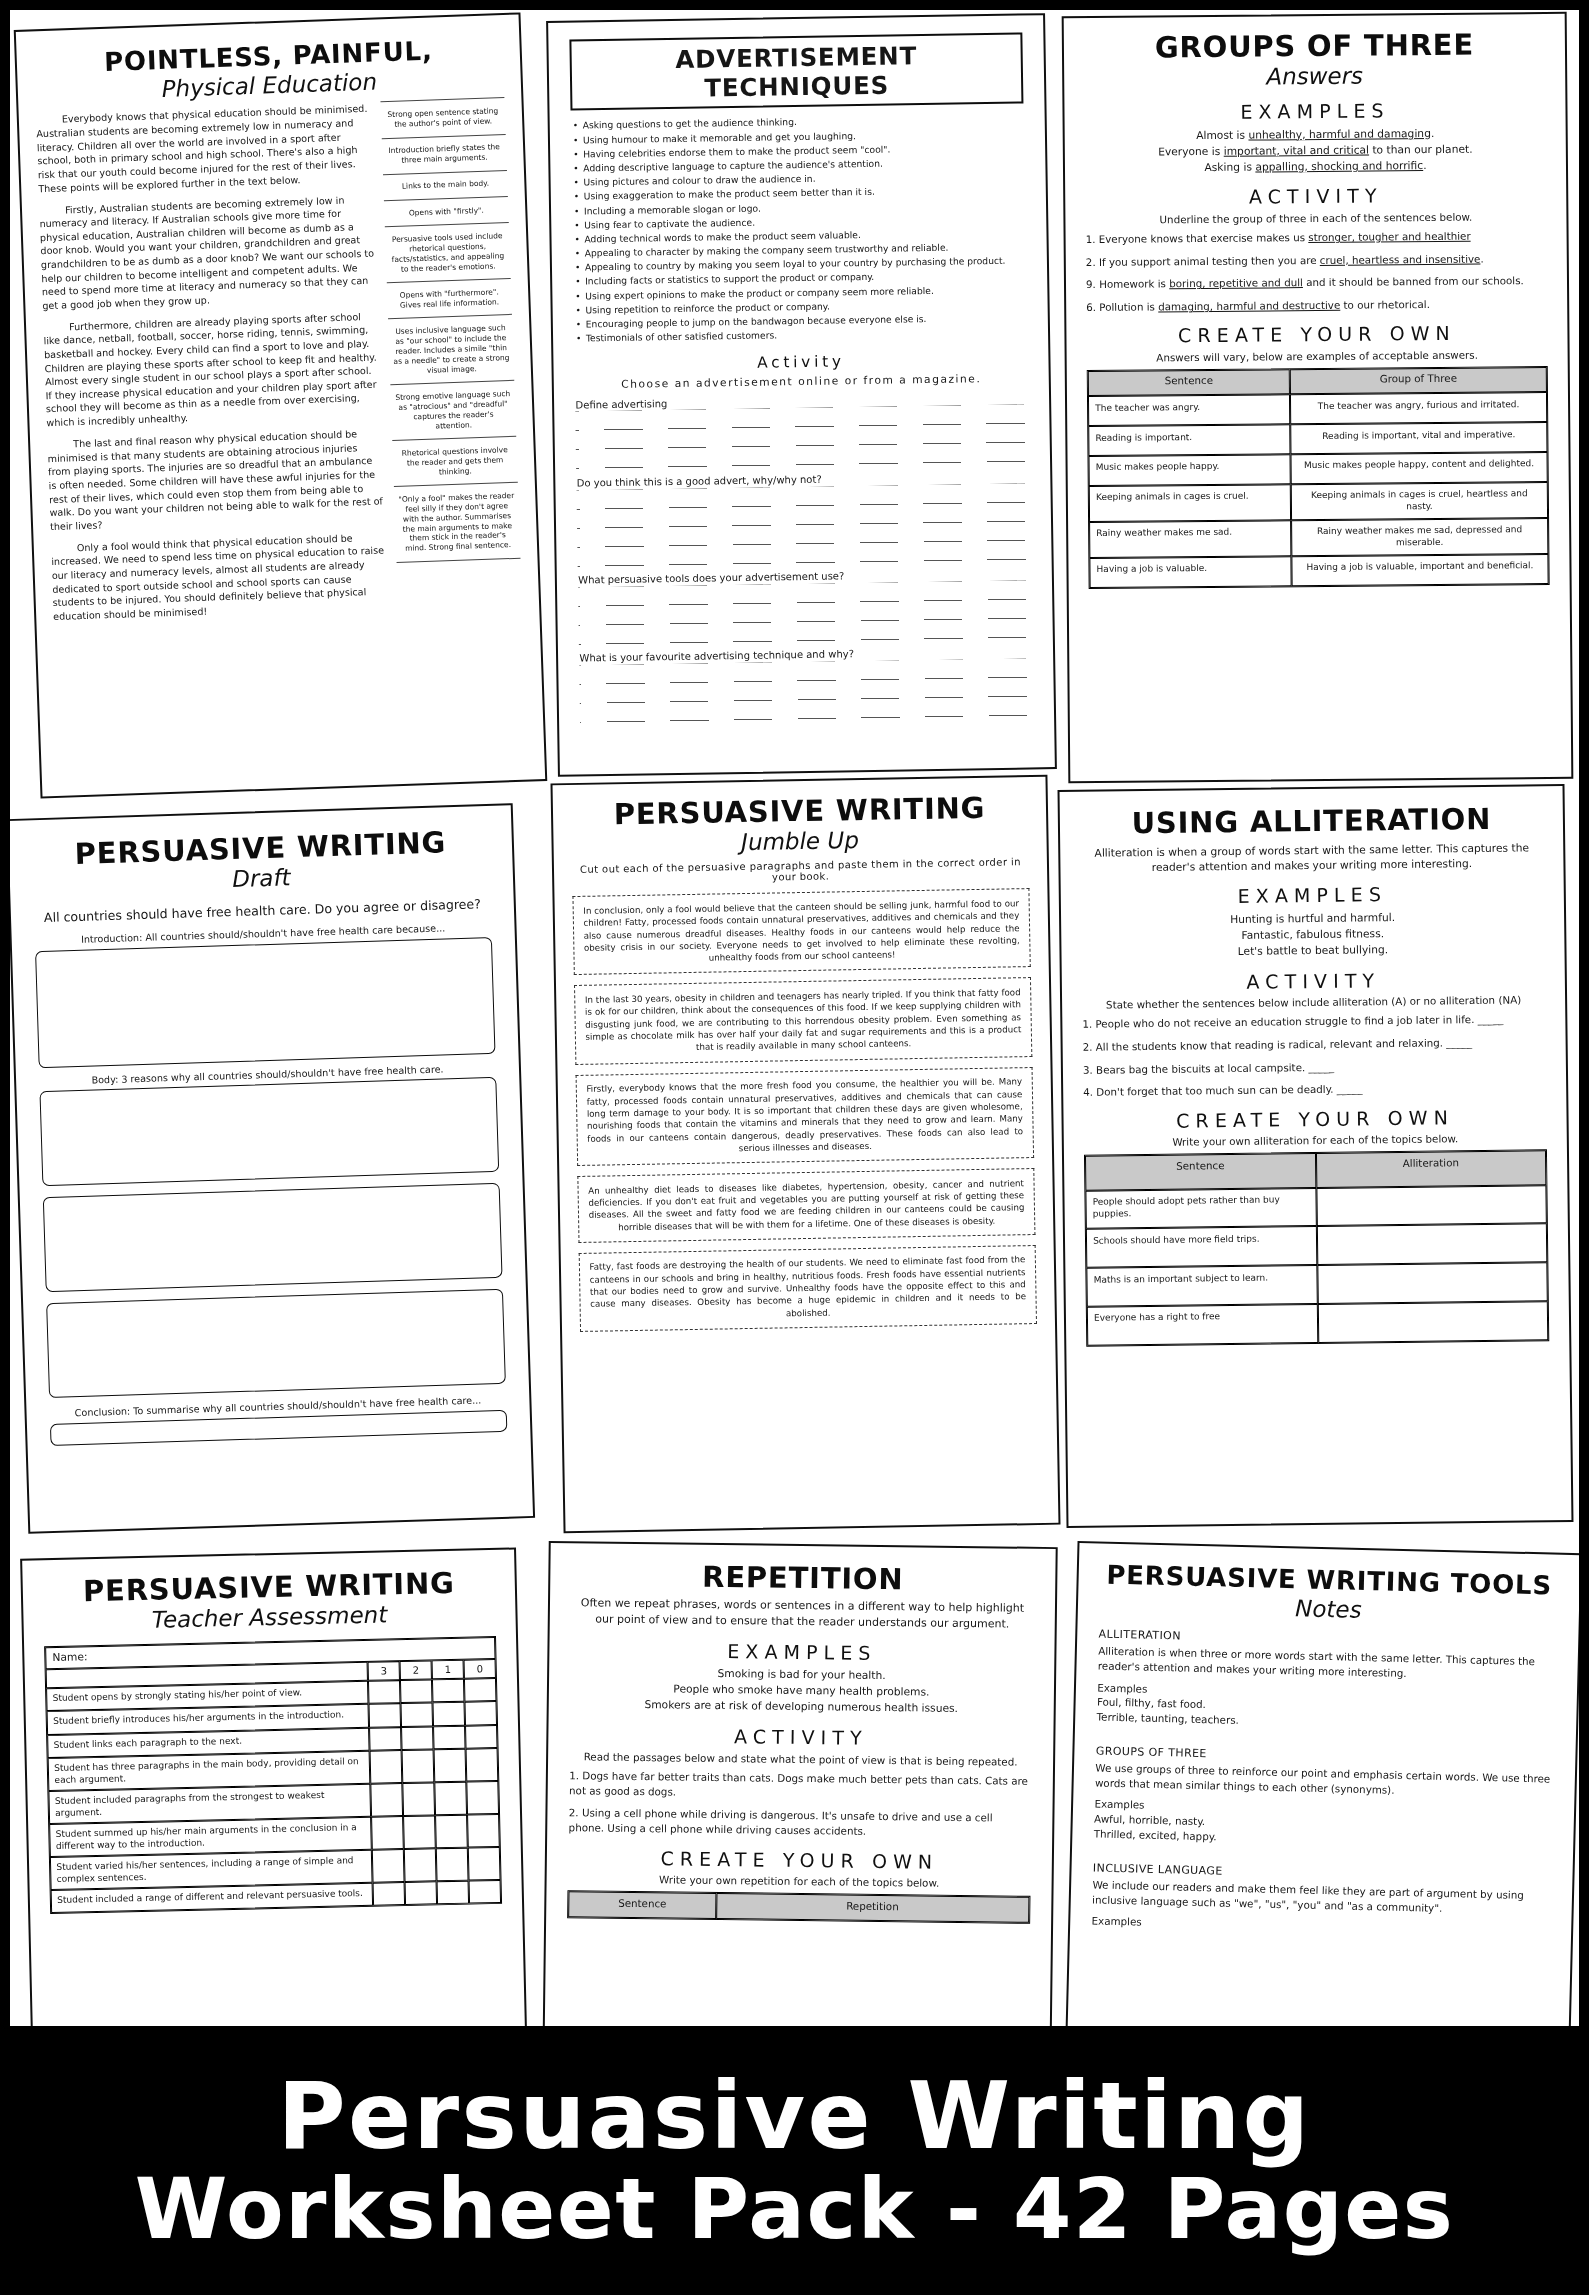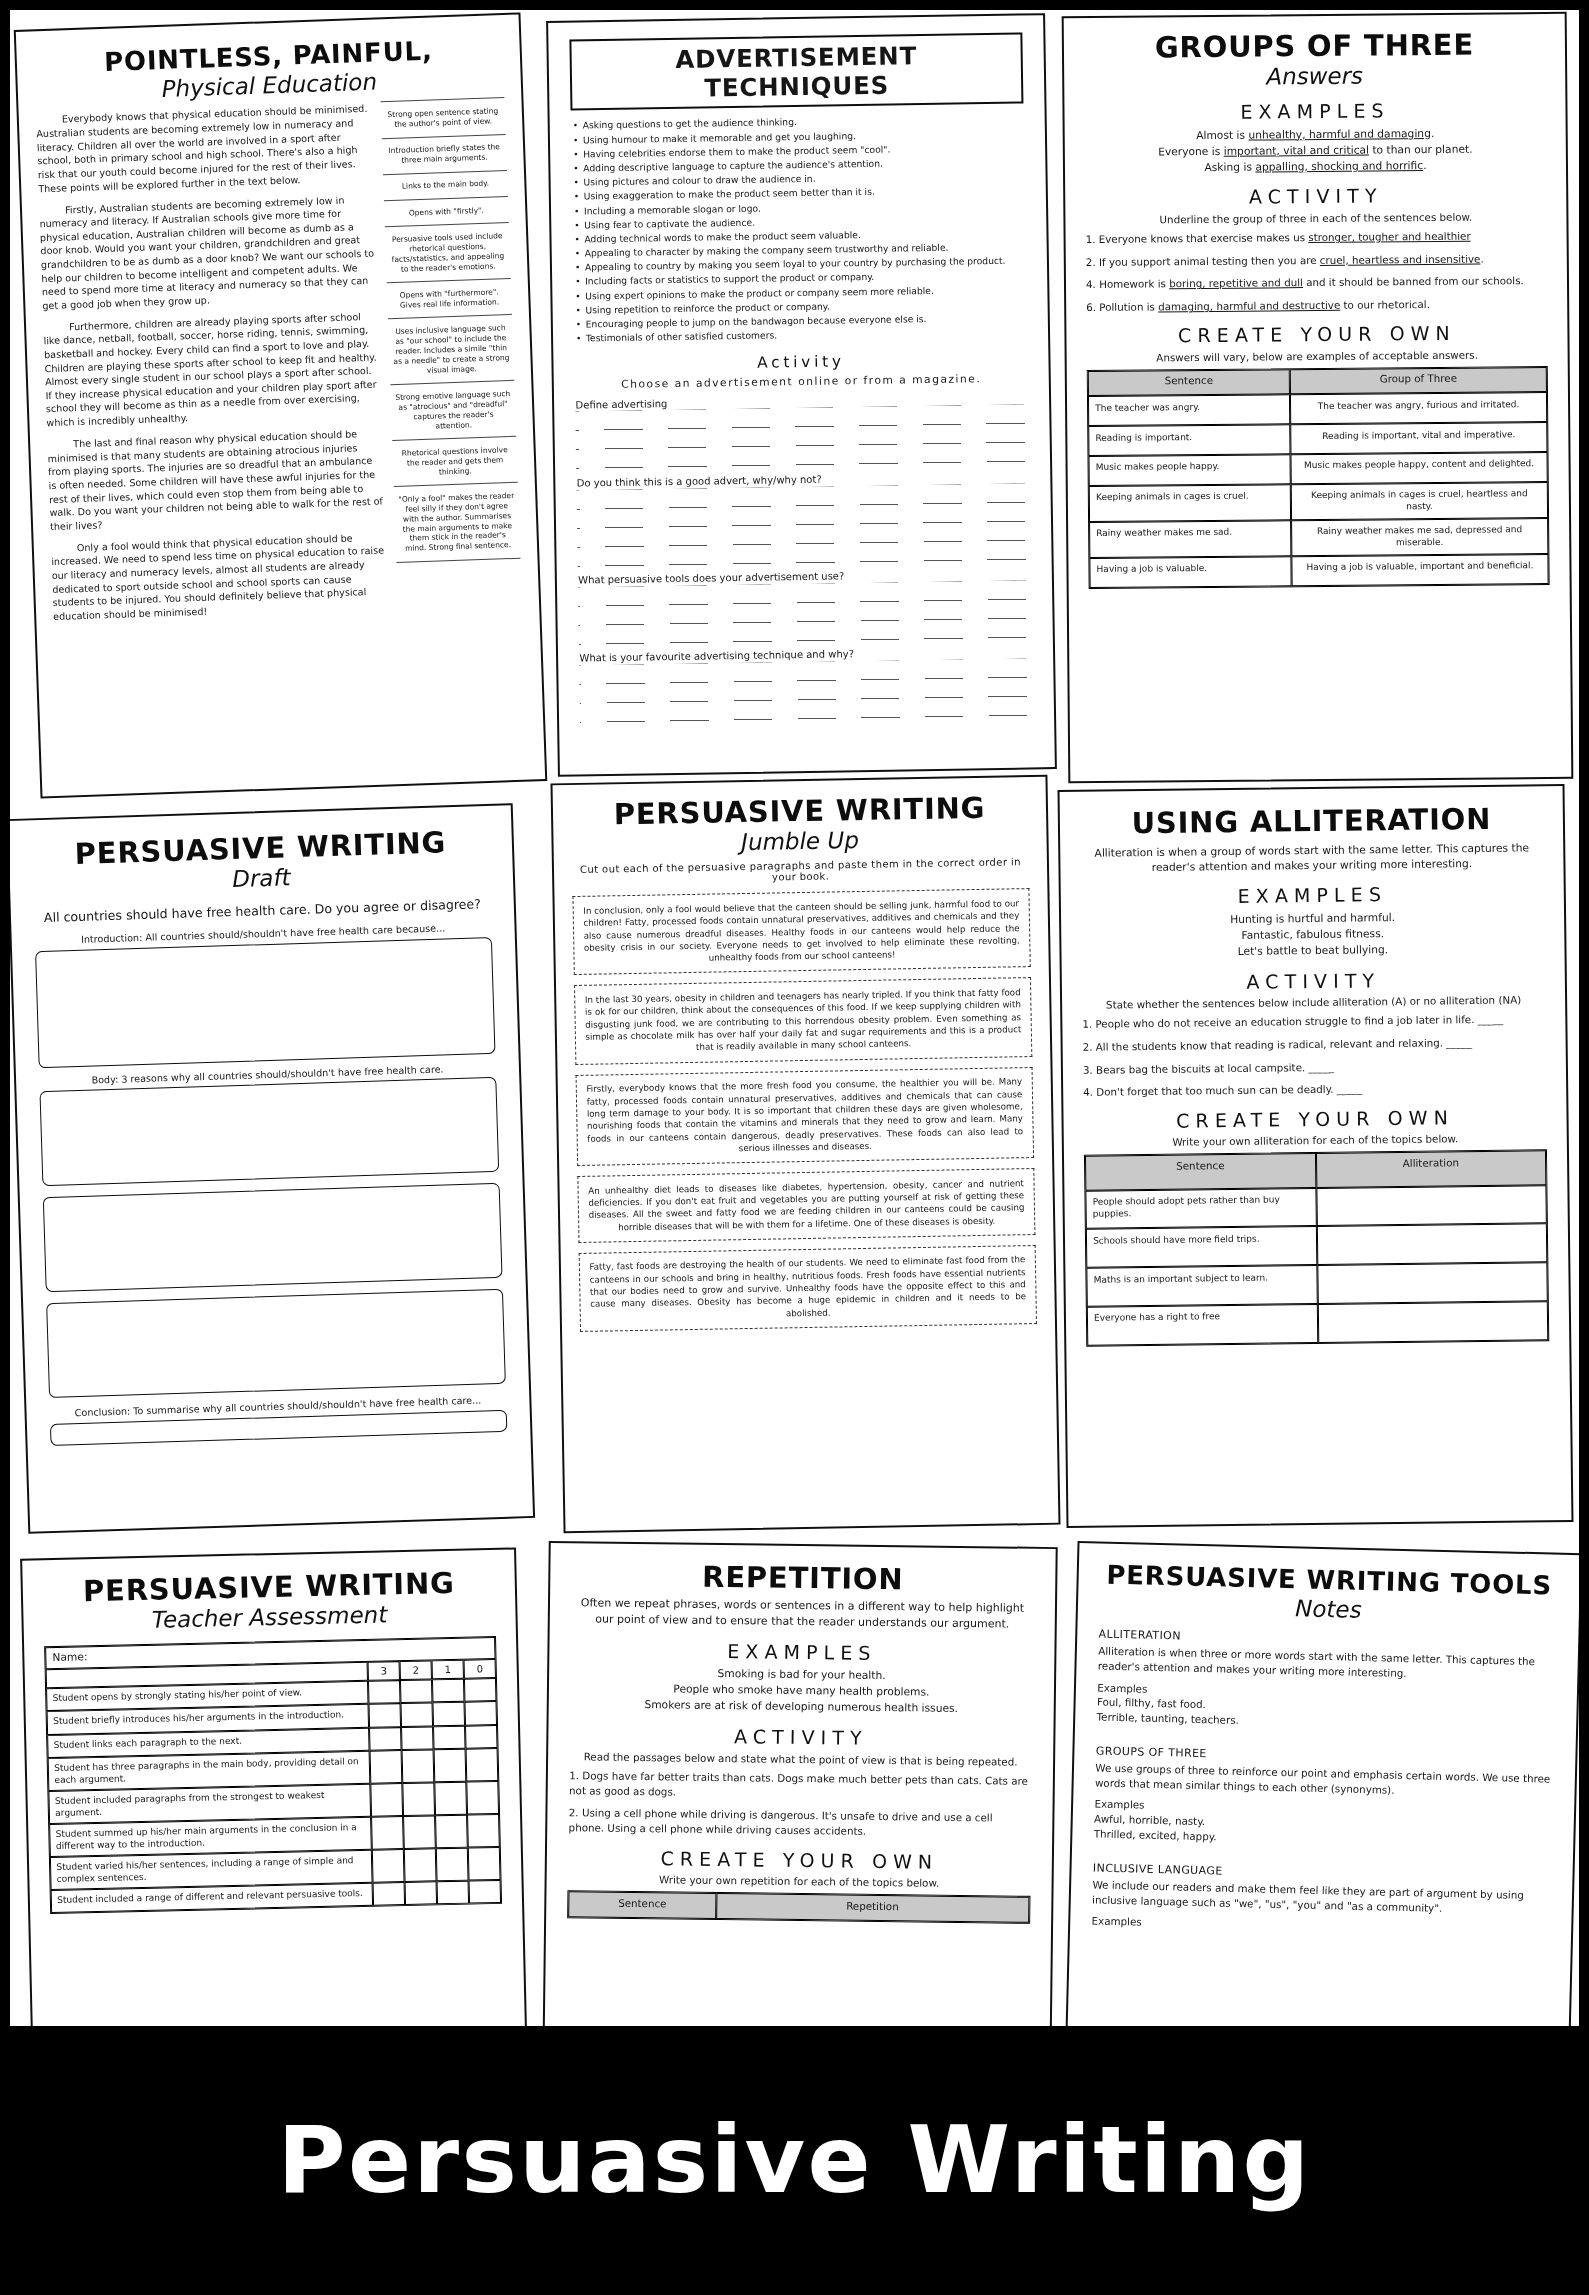--- a/index.html
+++ b/index.html
@@ -163,21 +163,21 @@
   <div class="t-main">GROUPS OF THREE</div>
   <div class="t-script">Answers</div>
   <div class="h-spaced">EXAMPLES</div>
   <div class="ex-line"><span>Almost is </span><span class="u">unhealthy, harmful and damaging</span><span>.</span></div>
   <div class="ex-line"><span>Everyone is </span><span class="u">important, vital and critical</span><span> to than our planet.</span></div>
   <div class="ex-line"><span>Asking is </span><span class="u">appalling, shocking and horrific</span><span>.</span></div>
   <div class="h-spaced">ACTIVITY</div>
   <div class="act-intro">Underline the group of three in each of the sentences below.</div>
   <div class="act-item"><span>1. Everyone knows that exercise makes us </span><span class="u">stronger, tougher and healthier</span><span></span></div>
   <div class="act-item"><span>2. If you support animal testing then you are </span><span class="u">cruel, heartless and insensitive</span><span>.</span></div>
-  <div class="act-item"><span>4. Homework is </span><span class="u">boring, repetitive and dull</span><span> and it should be banned from our schools.</span></div>
+  <div class="act-item"><span>9. Homework is </span><span class="u">boring, repetitive and dull</span><span> and it should be banned from our schools.</span></div>
   <div class="act-item"><span>6. Pollution is </span><span class="u">damaging, harmful and destructive</span><span> to our rhetorical.</span></div>
   <div class="h-spaced">CREATE YOUR OWN</div>
   <div class="act-intro">Answers will vary, below are examples of acceptable answers.</div>
   <div class="tbl g3">
     <div class="trow thead">
       <div class="cell">Sentence</div>
       <div class="cell">Group of Three</div>
     </div>
     <div>
         <div class="trow">
@@ -406,14 +406,15 @@
     <div class="tool-h">INCLUSIVE LANGUAGE</div>
     <div class="tool-b">We include our readers and make them feel like they are part of argument by using inclusive language such as "we", "us", "you" and "as a community".</div>
     <div class="tool-ex-label">Examples</div>
   </div>
 </section>
 
 <div class="frame"></div>
 
 <div class="banner">
   <div class="l1">Persuasive Writing</div>
+  <div class="l2">Worksheet Pack - 42 Pages</div>
 </div>
 
 
 </body></html>

